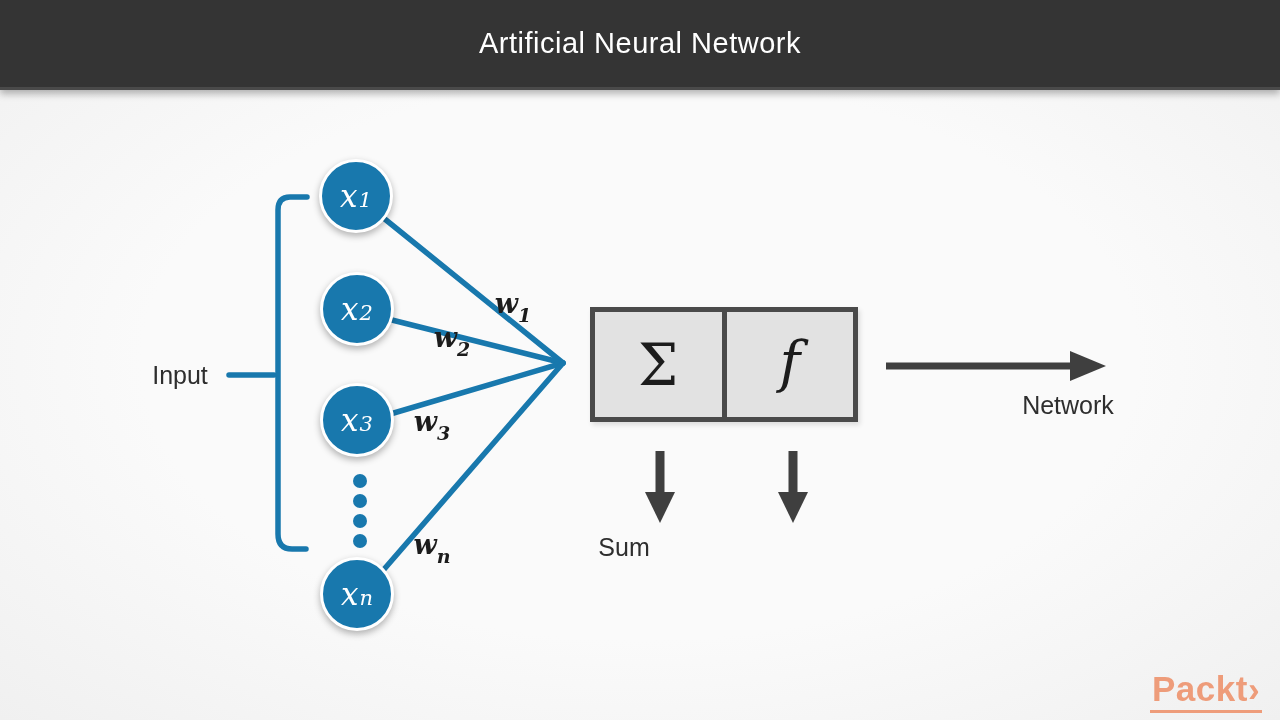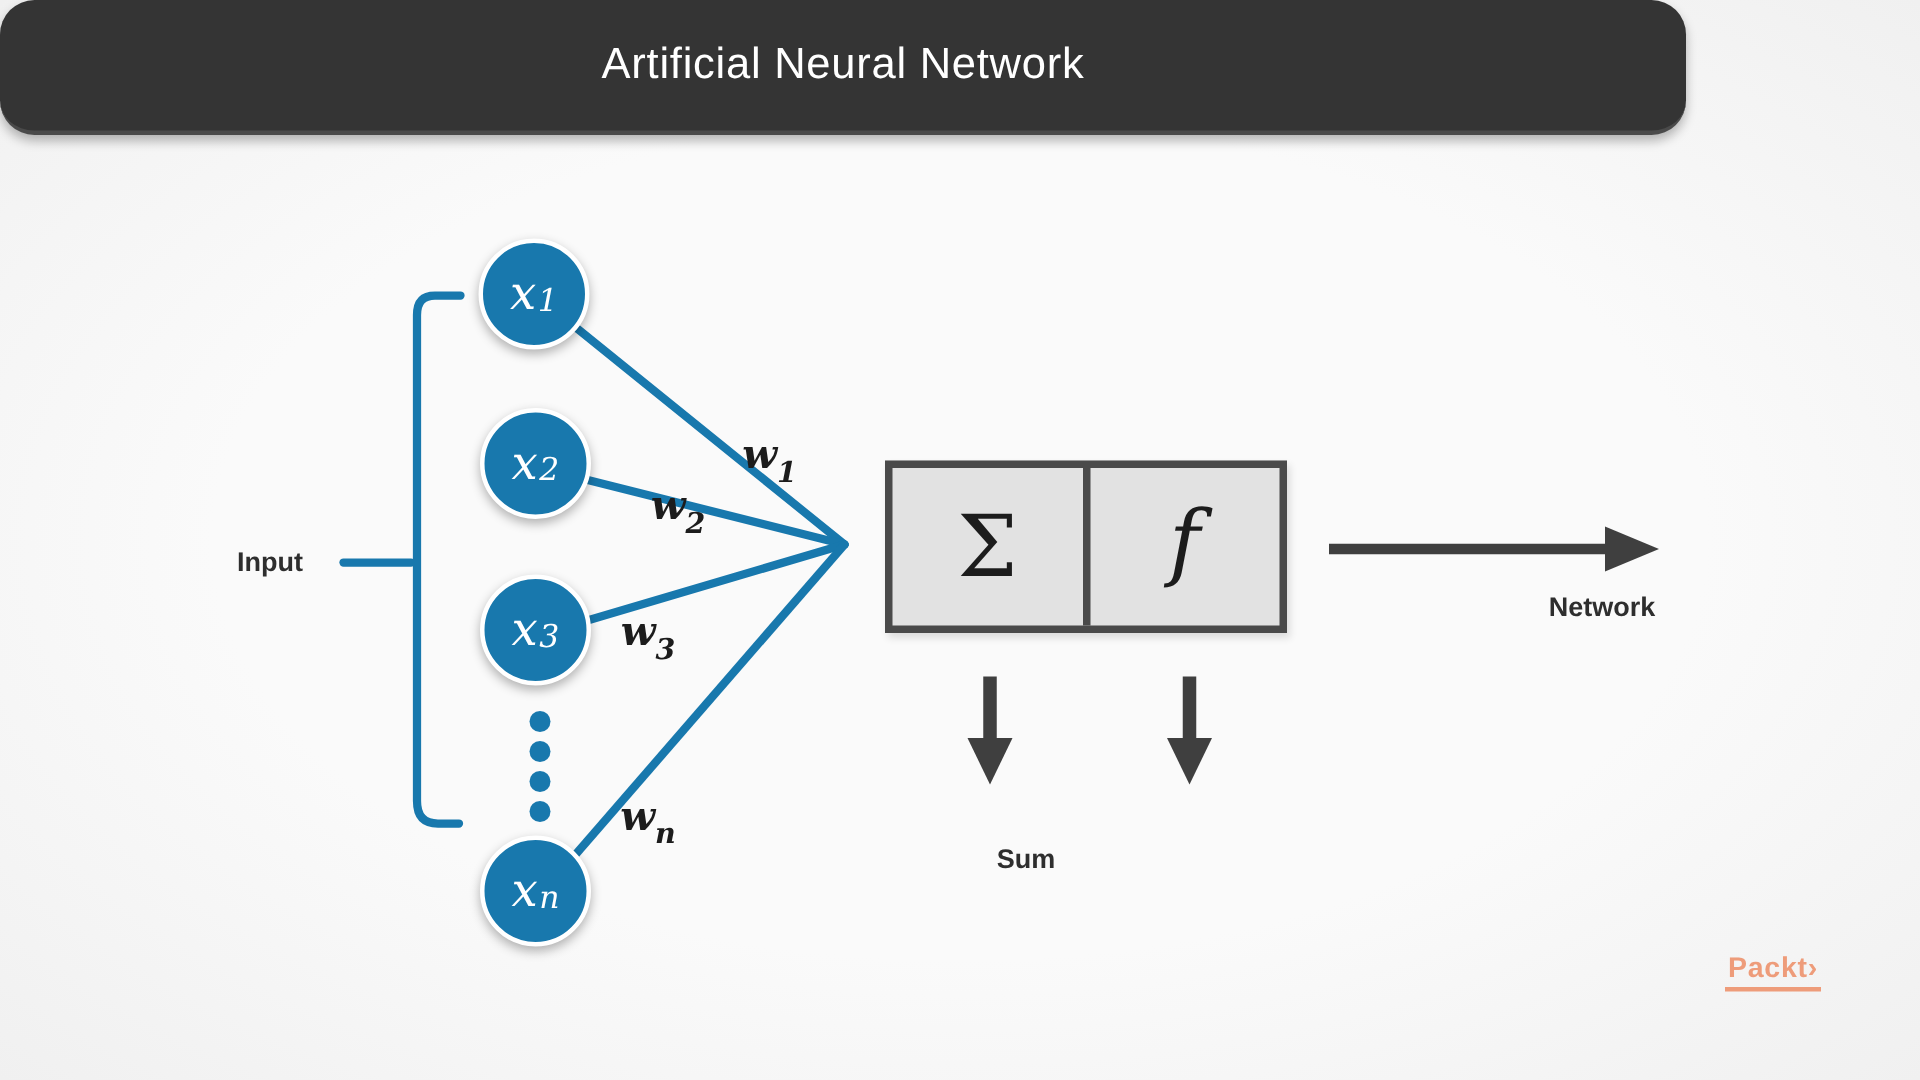--- a/index.html
+++ b/index.html
@@ -7,27 +7,26 @@
   body {
     font-family: "Liberation Sans", sans-serif;
     background: #f7f7f7;
   }
   .stage {
     position: relative; width: 1280px; height: 720px;
     background: radial-gradient(ellipse at center, #fafafa 55%, #f0f0f0 100%);
   }
   
   .titlebar {
-    position: absolute; left: 0; top: 0; width: 1124px; height: 90px;
+    position: absolute; left: 0; top: 0; width: 1280px; height: 90px;
     background: #343434;
     display: flex; align-items: center; justify-content: center;
     box-shadow: 0 4px 7px rgba(0,0,0,0.28);
     border-bottom: 3px solid #4a4a4a;
     z-index: 6;
-    border-radius: 23px;
   }
   .titlebar h1 {
     color: #ffffff; font-size: 29px; font-weight: 500; letter-spacing: .5px;
   }
   
   svg.wires { position: absolute; left: 0; top: 0; z-index: 1; }
   
   .node {
     position: absolute; width: 74px; height: 74px;
     background: #1878ad; border: 3px solid #ffffff; border-radius: 50%;
@@ -41,21 +40,21 @@
   
   .wlabel {
     position: absolute; transform: translate(-50%,-50%);
     font-family: "DejaVu Serif", serif; font-style: italic; font-weight: bold;
     font-size: 27px; color: #1c1c1c; z-index: 3; white-space: nowrap; margin-top: 38px;
   }
   .wlabel sub { font-size: 19px; transform: translateY(3px); display: inline-block; }
   
   .txt {
     position: absolute; transform: translate(-50%,-50%);
-    font-weight: bold; font-size: 18px; color: #2e2e2e; z-index: 3; white-space: nowrap;
+    font-weight: normal; font-size: 25px; color: #2e2e2e; z-index: 3; white-space: nowrap;
   }
   
   .procbox {
     position: absolute; left: 590px; top: 307px; width: 268px; height: 115px;
     border: 5px solid #4a4a4a; background: #e2e2e2; display: flex; z-index: 2;
     box-shadow: 2px 3px 5px rgba(0,0,0,0.12);
   }
   .procbox .cell {
     flex: 1; display: flex; align-items: center; justify-content: center;
     color: #1c1c1c;
@@ -63,22 +62,22 @@
   .procbox .cell.sum {
     border-right: 5px solid #4a4a4a;
     font-family: "DejaVu Serif", serif; font-size: 57px;
   }
   .procbox .cell.act {
     font-family: "DejaVu Serif", serif; font-style: italic; font-size: 56px;
     padding-bottom: 6px;
   }
   
   .logo {
-    position: absolute; left: 1150px; top: 635px; z-index: 3;
-    font-weight: bold; font-size: 19px; color: #ee9c7a;
+    position: absolute; left: 1150px; top: 669px; z-index: 3;
+    font-weight: bold; font-size: 35px; color: #ee9c7a;
     border-bottom: 3px solid #ee9c7a; line-height: 1.15; padding: 0 2px 1px 2px;
     letter-spacing: 0.5px;
   }
 </style>
 </head>
 <body>
 
 <div class="stage">
 
   <div class="titlebar">
@@ -153,18 +152,18 @@
 
   <div class="procbox">
     <div class="cell sum">
       <span>Σ</span>
     </div>
     <div class="cell act">
       <span>f</span>
     </div>
   </div>
 
-  <div class="txt" style="left:684px; top:547px;margin-top:26px;">Sum</div>
+  <div class="txt" style="left:624px; top:547px;">Sum</div>
   <div class="txt" style="left:1068px; top:405px;">Network</div>
 
   <div class="logo">Packt›</div>
 
 </div>
 
 </body></html>

